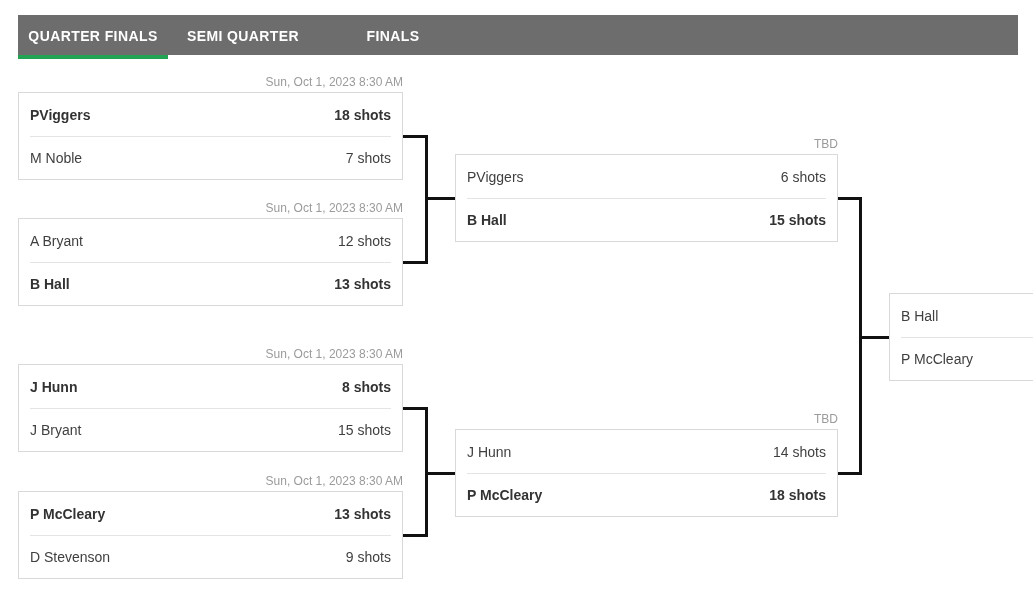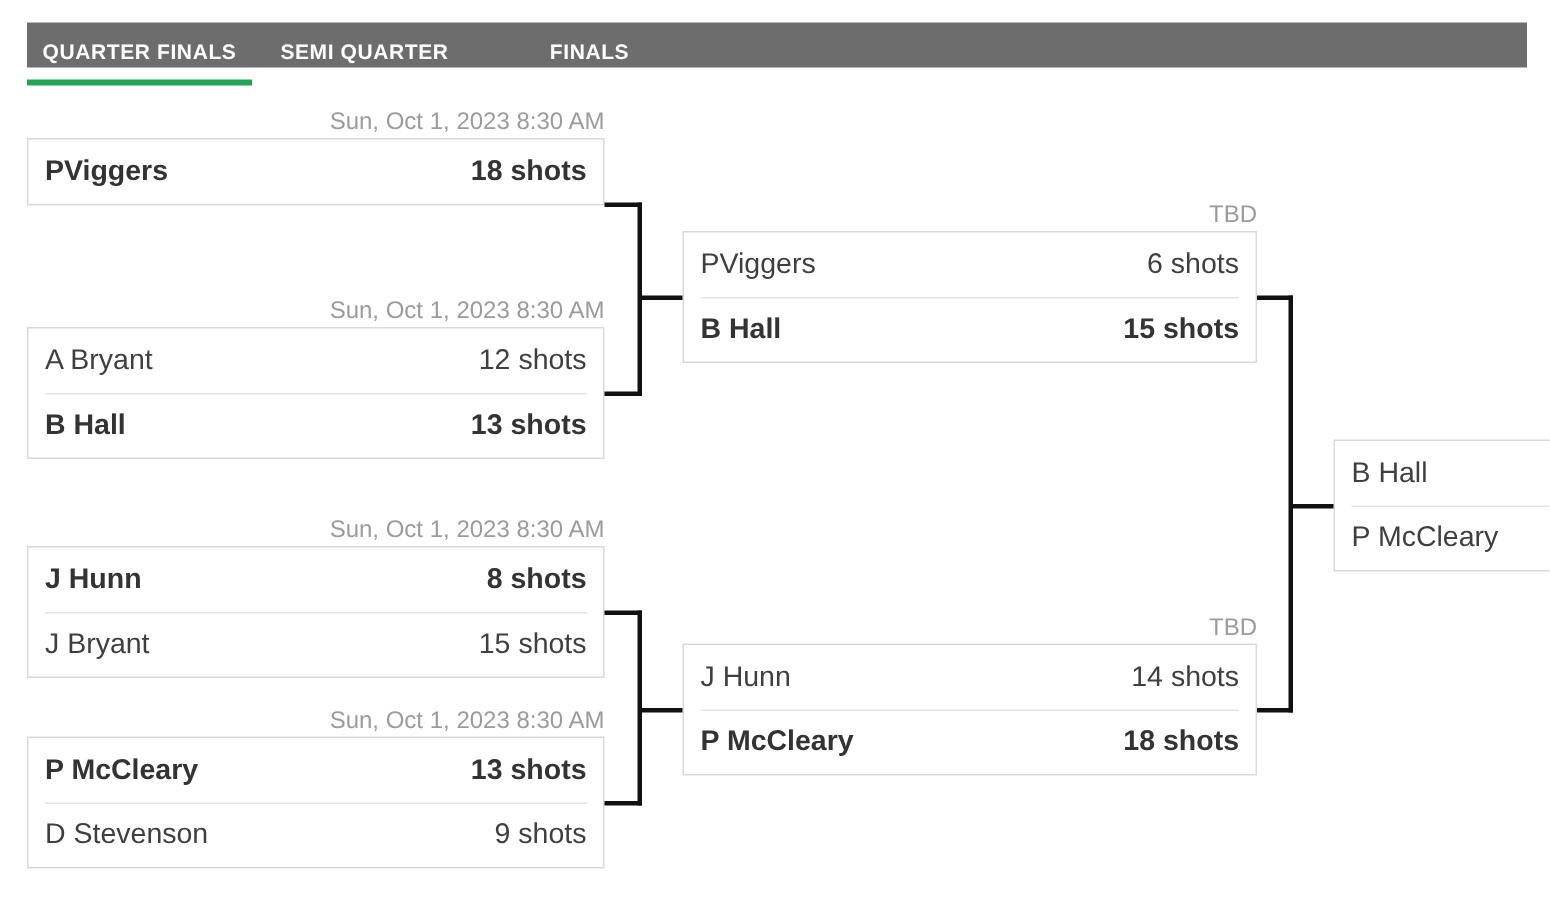--- a/index.html
+++ b/index.html
@@ -8,23 +8,24 @@
     width: 1033px; height: 602px;
     font-family: "Liberation Sans", "DejaVu Sans", sans-serif;
     overflow: hidden;
     position: relative;
   }
   .stage { position: relative; width: 1033px; height: 602px; overflow: hidden; }
 
   
   .tabbar {
     position: absolute; left: 18px; top: 15px;
-    width: 1000px; height: 30px;
+    width: 1000px; height: 40px;
     background: #6d6d6d;
     display: flex;
+    align-items: flex-end;
   }
   .tab {
     width: 150px; height: 38px;
     display: flex; align-items: center; justify-content: center;
     color: #ffffff; font-size: 14px; font-weight: 700;
     letter-spacing: 0.4px;
     position: relative;
     cursor: pointer;
     white-space: nowrap;
   }
@@ -32,33 +33,33 @@
     content: "";
     position: absolute; left: 0; bottom: -4px;
     width: 100%; height: 4px;
     background: #23a455;
   }
 
   
   .match { position: absolute; }
   .match-label {
     height: 16px; line-height: 16px; margin-bottom: 2px;
-    font-size: 16px; color: #9b9b9b;
+    font-size: 12px; color: #9b9b9b;
     text-align: right;
     white-space: nowrap;
   }
   .card {
     background: #ffffff;
     border: 1px solid #d9d9d9;
     padding: 0 11px;
   }
   .m-row {
     height: 43px;
     display: flex; align-items: center; justify-content: space-between;
-    font-size: 19px; color: #3f3f3f;
+    font-size: 14px; color: #3f3f3f;
   }
   .m-row + .m-row { border-top: 1px solid #e4e4e4; }
   .m-row.winner { font-weight: 700; color: #333333; }
   .m-row .p-name { white-space: nowrap; }
   .m-row .p-score { white-space: nowrap; }
 
   .qf1 { left: 18px;  top: 74px;  width: 385px; }
   .qf2 { left: 18px;  top: 200px; width: 385px; }
   .qf3 { left: 18px;  top: 346px; width: 385px; }
   .qf4 { left: 18px;  top: 473px; width: 385px; }
@@ -93,20 +94,24 @@
     <div class="tab">FINALS</div>
   </div>
 
   <div class="match qf1">
     <div class="match-label">Sun, Oct 1, 2023 8:30 AM</div>
     <div class="card">
       <div class="m-row winner">
         <span class="p-name">PViggers</span>
         <span class="p-score">18 shots</span>
       </div>
+      <div class="m-row">
+        <span class="p-name">M Noble</span>
+        <span class="p-score">7 shots</span>
+      </div>
     </div>
   </div>
 
   <div class="match qf2">
     <div class="match-label">Sun, Oct 1, 2023 8:30 AM</div>
     <div class="card">
       <div class="m-row">
         <span class="p-name">A Bryant</span>
         <span class="p-score">12 shots</span>
       </div>

